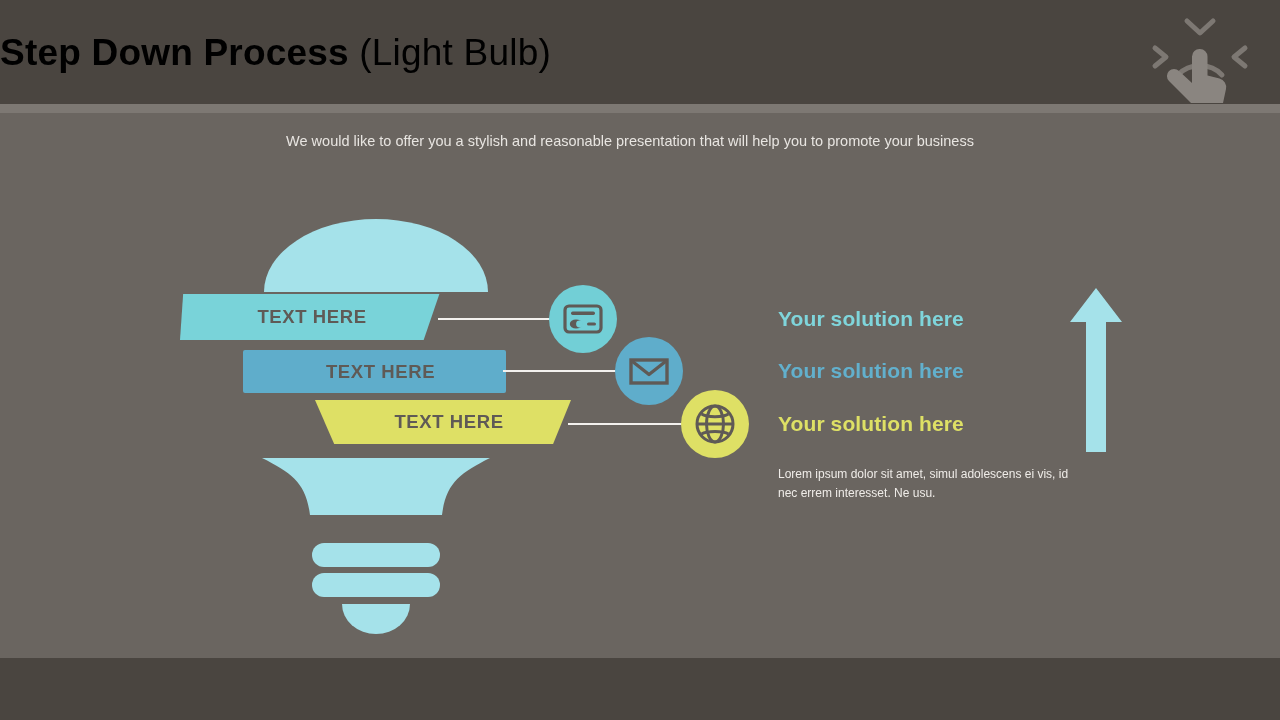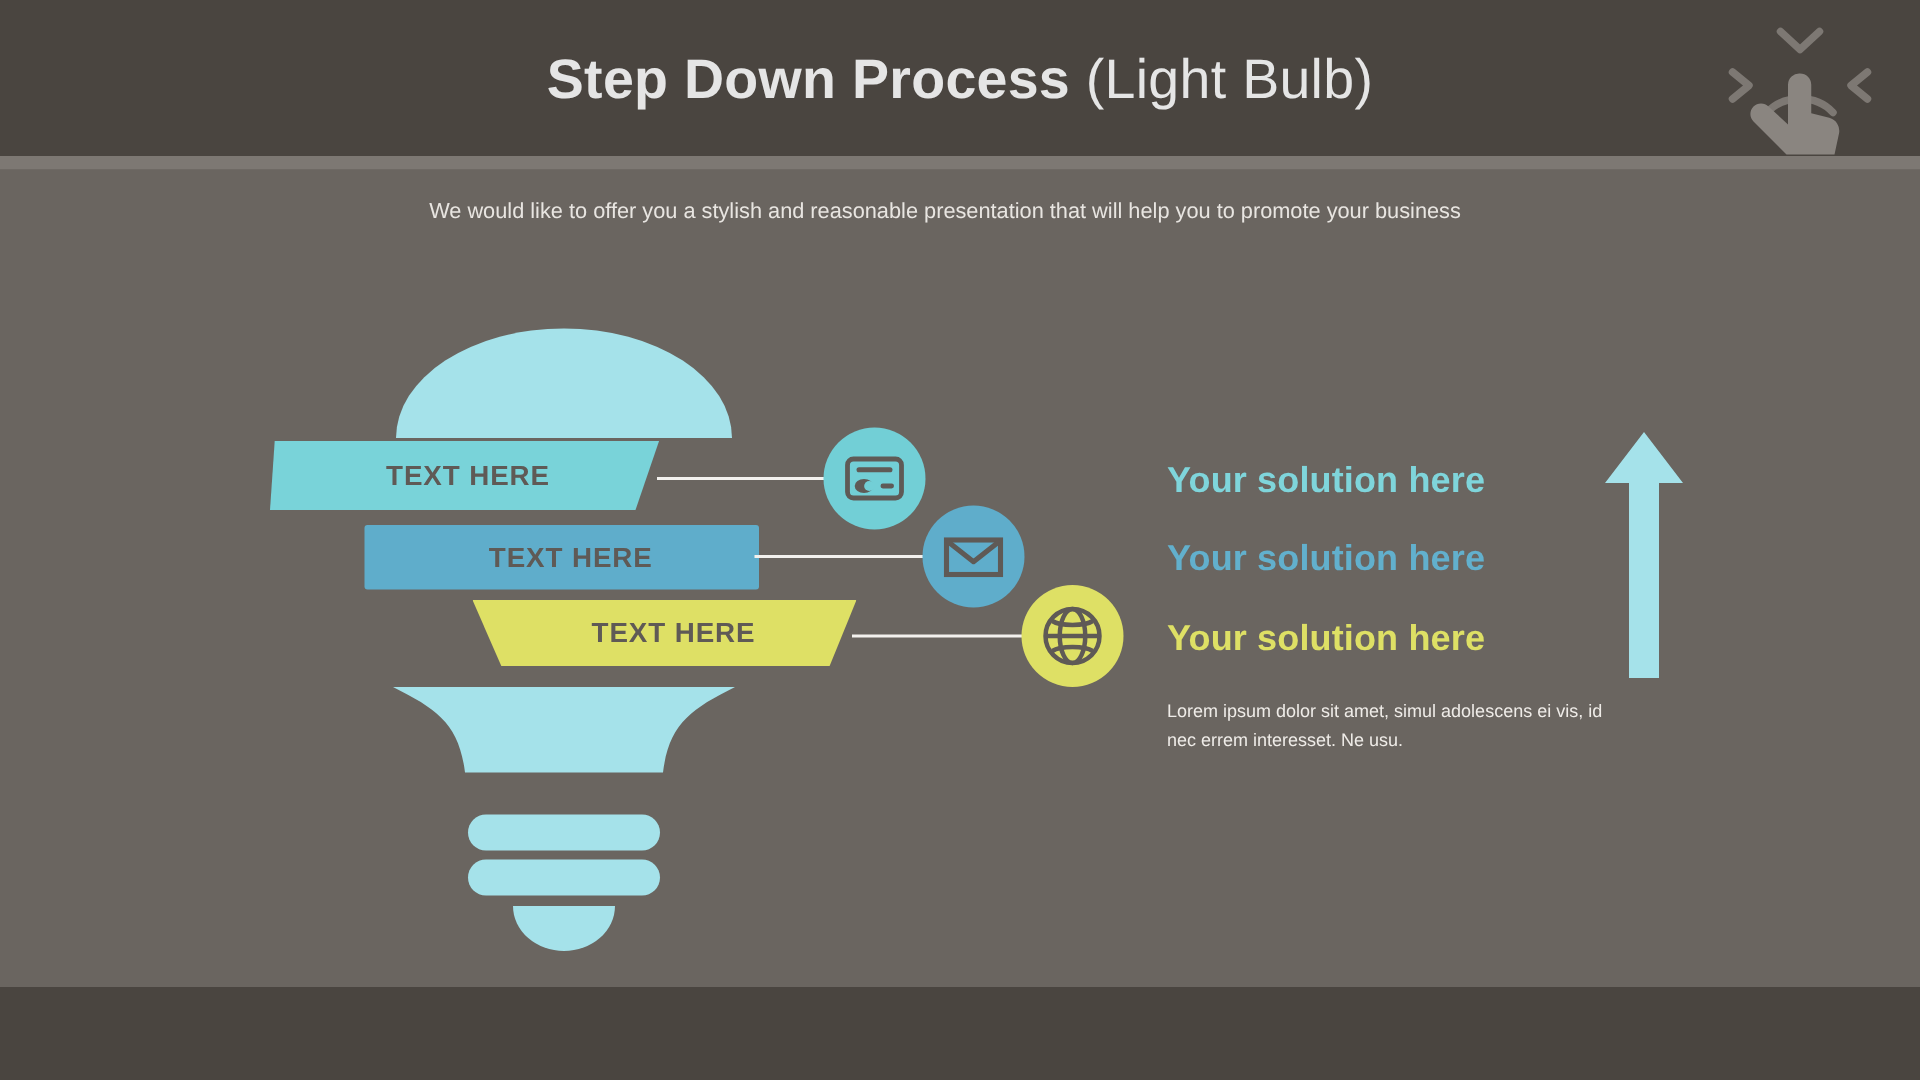--- a/index.html
+++ b/index.html
@@ -25,24 +25,24 @@
   .header-rule {
     position: absolute;
     left: 0; top: 104px;
     width: 1280px; height: 9px;
     background: #7d7873;
   }
   .title {
     position: absolute;
     left: 0; top: 28px;
     width: 1280px;
-    text-align: center;
+    text-align: left;
     font-size: 37px;
     line-height: 50px;
-    color: #e5e5e5;
+    color: #000000;
     letter-spacing: 0.2px;
     white-space: nowrap;
   }
   .title .t-bold { font-weight: bold; }
   .title .t-light { font-weight: normal; }
 
   
   .logo {
     position: absolute;
     left: 1125px; top: 5px;
@@ -159,21 +159,21 @@
   .icon3 {
     left: 681px; top: 390px;
     width: 68px; height: 68px;
     background: #dee065;
   }
 
   
   .sol {
     position: absolute;
     font-weight: bold;
-    font-size: 24px;
+    font-size: 21px;
     white-space: nowrap;
     letter-spacing: 0.1px;
   }
   .sol1 { left: 778px; top: 307px; color: #7fd5db; }
   .sol2 { left: 778px; top: 359px; color: #62b0cd; }
   .sol3 { left: 778px; top: 412px; color: #dee065; }
 
   .body-copy {
     position: absolute;
     left: 778px; top: 465px;

